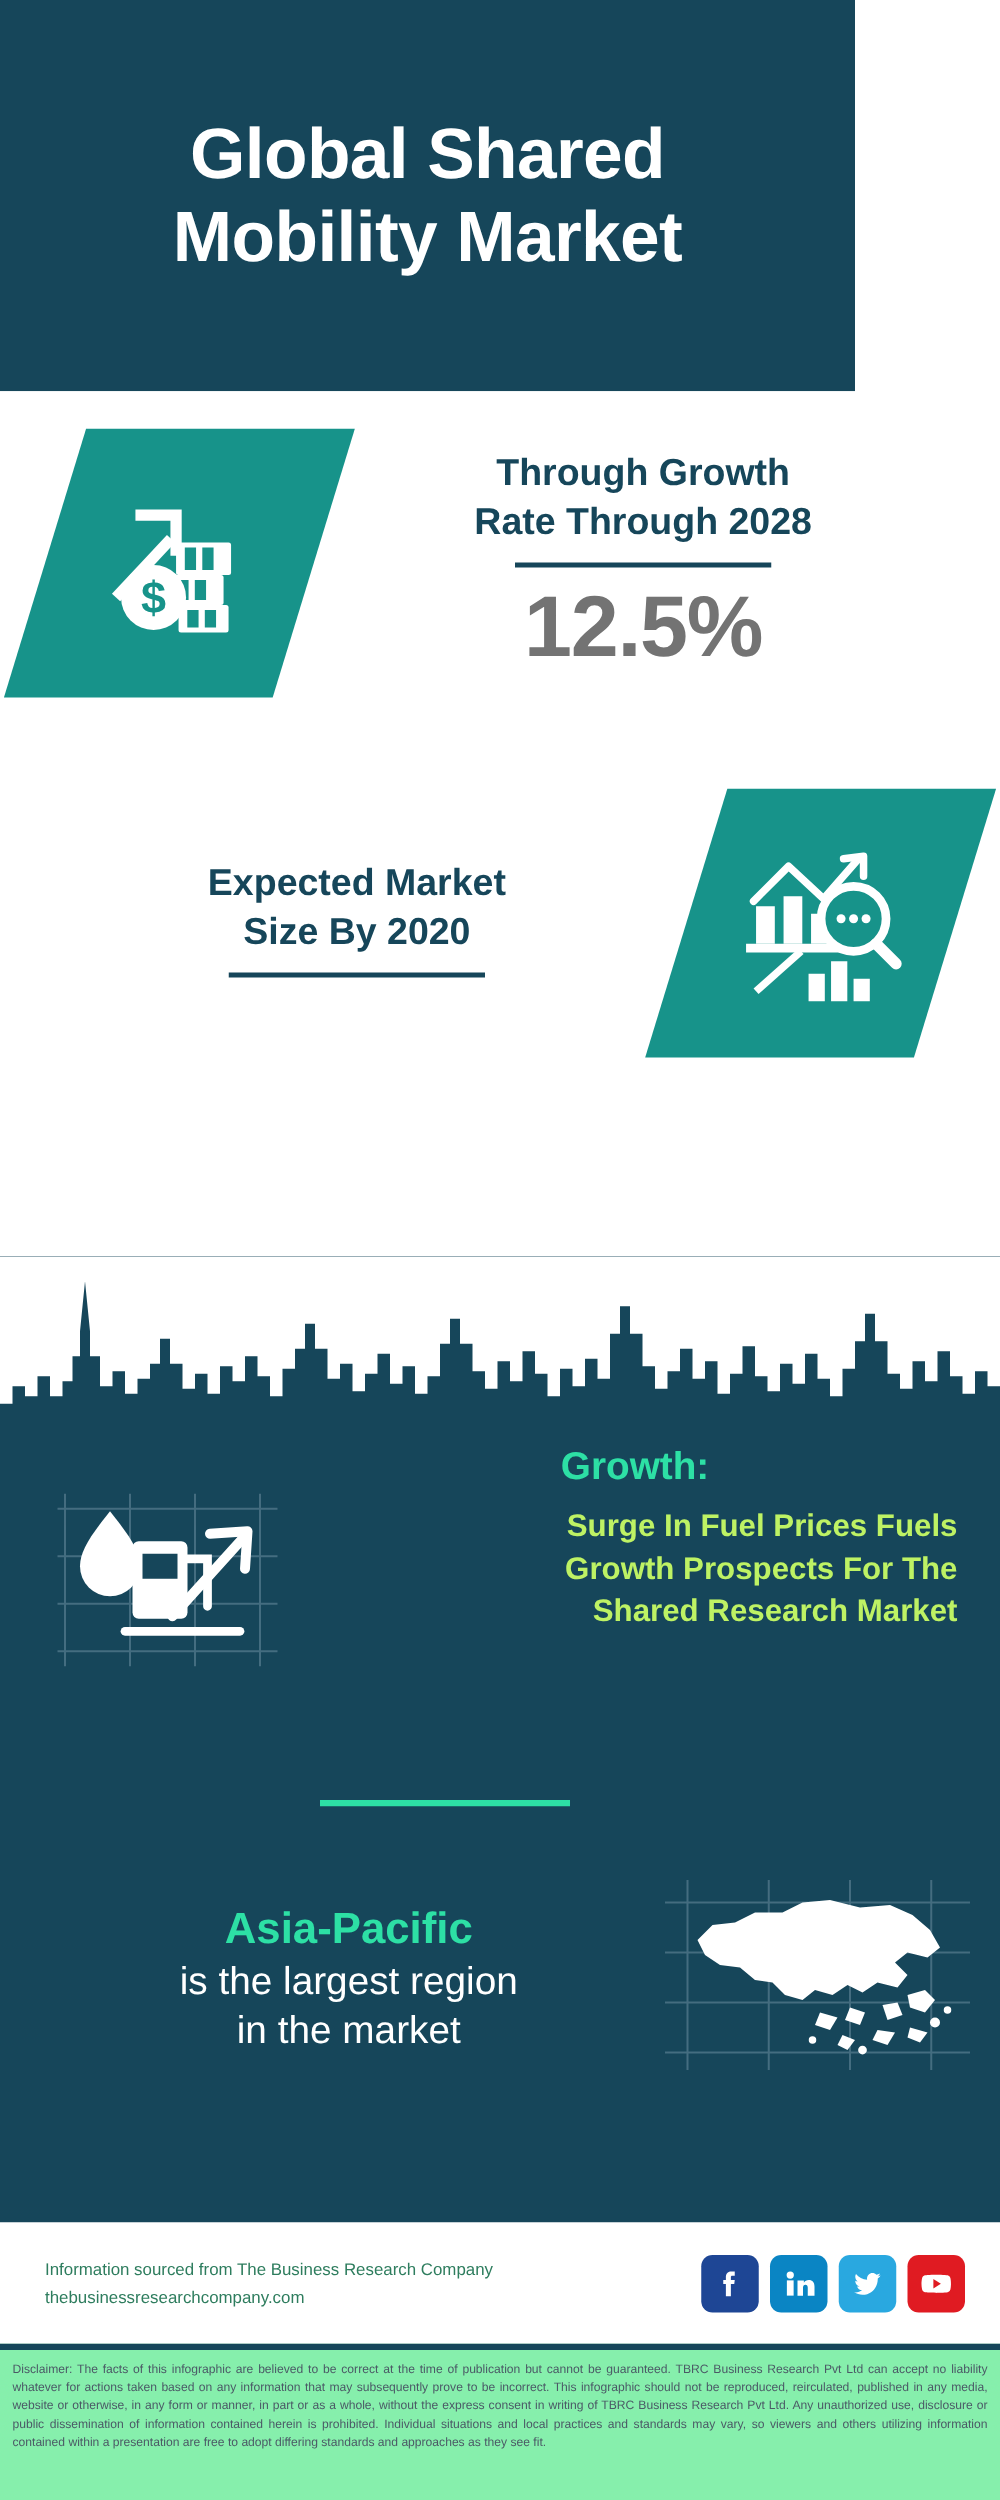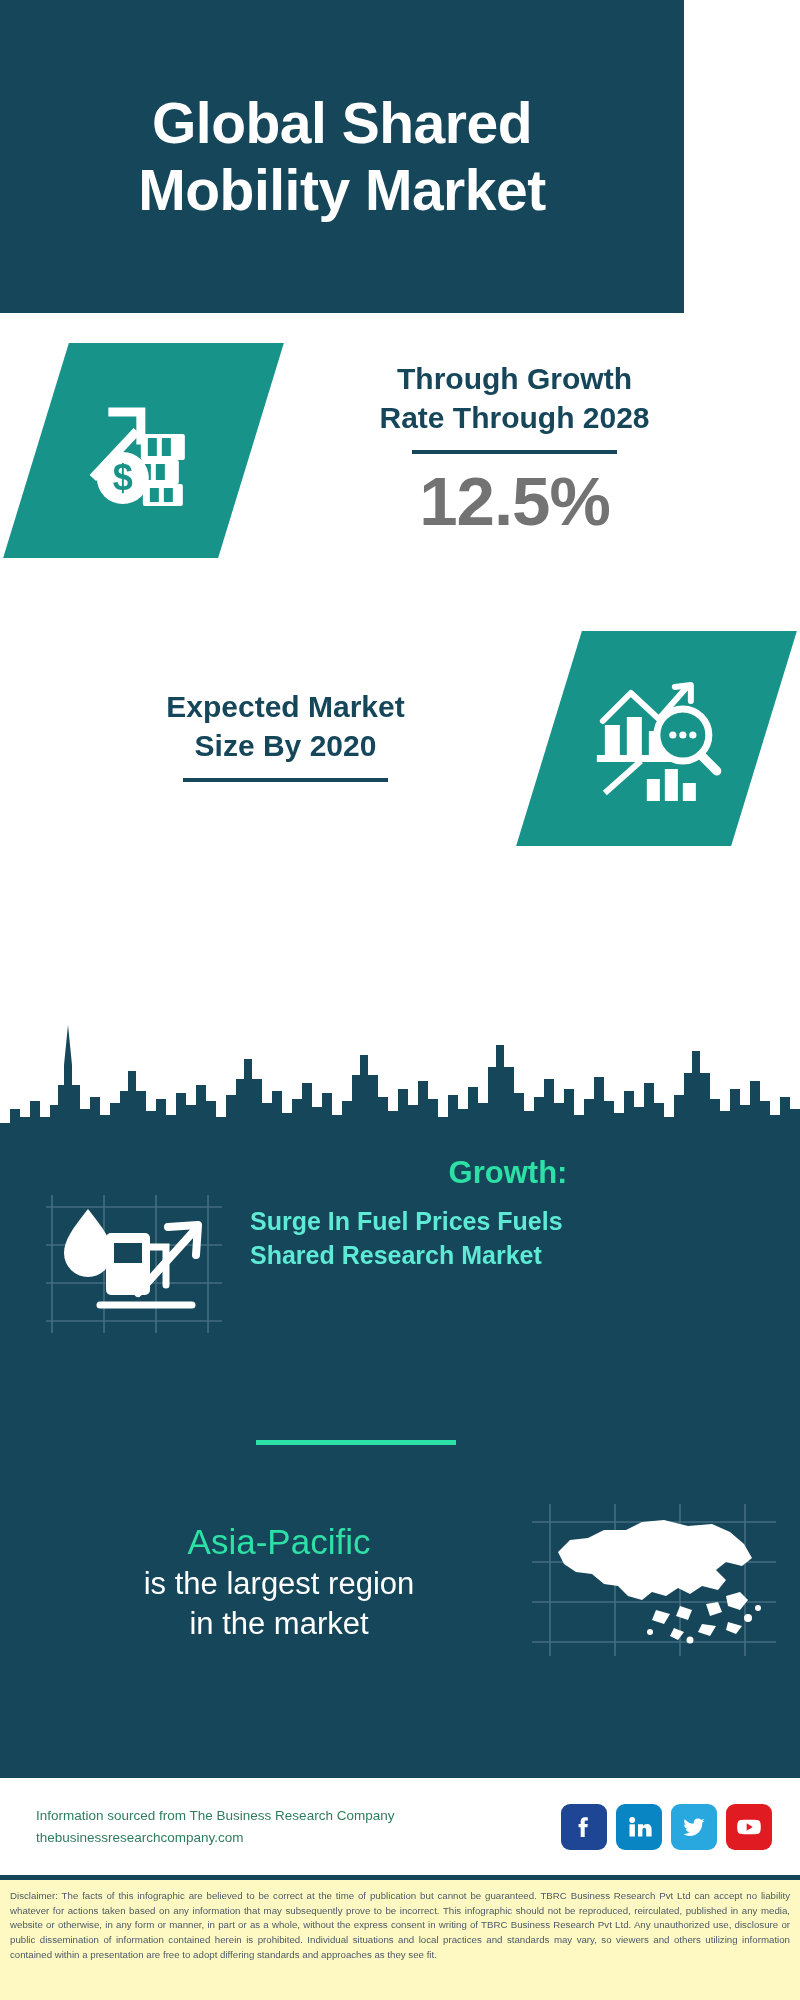--- a/index.html
+++ b/index.html
@@ -87,39 +87,39 @@
   }
   .driver-icon-wrap { width:250px; flex:0 0 auto; padding-left:42px; padding-top:18px; }
   .driver-text { flex:1 1 auto; padding-right:34px; }
   .driver-heading {
     color:#2de0a5;
     font-size:31px; font-weight:bold;
     text-align:center;
     margin-bottom:14px;
   }
   .driver-body {
-    color:#5eead4;
+    color:#bef264;
     font-size:25px; font-weight:bold;
     line-height:1.35;
-    text-align:left;
+    text-align:right;
   }
 
   .mid-divider {
     position:absolute; left:256px; top:435px;
     width:200px; height:5px; background:#2de0a5;
   }
 
   .region-block {
     position:absolute; left:0; top:495px; width:800px;
     display:flex; align-items:center;
   }
   .region-text { flex:1 1 auto; text-align:center; padding-left:28px; }
   .region-name {
     color:#2de0a5;
-    font-size:35px; font-weight:normal;
+    font-size:35px; font-weight:bold;
     line-height:1.25;
   }
   .region-sub {
     color:#ffffff;
     font-size:31px; font-weight:normal;
     line-height:1.28;
   }
   .region-map-wrap { width:270px; flex:0 0 auto; padding-right:22px; }
 
   
@@ -140,21 +140,21 @@
     display:flex; align-items:center; justify-content:center;
   }
   .s-fb { background:#1e4695; }
   .s-li { background:#0a85c4; }
   .s-tw { background:#29a8e0; }
   .s-yt { background:#e01b22; }
 
   
   .disclaimer {
     position:absolute; left:0; top:1875px; width:800px; height:125px;
-    background:#fef9c3;
+    background:#86efac;
     border-top:5px solid #16465a;
     padding:9px 10px 0 10px;
   }
   .disclaimer p {
     color:#4b5a66;
     font-size:9.7px;
     line-height:1.52;
     text-align:justify;
   }
 </style>
@@ -281,20 +281,21 @@
         </g>
         <g stroke="#ffffff" stroke-width="8" fill="none" stroke-linecap="round" stroke-linejoin="round">
           <path d="M96 120 L152 58"></path>
           <path d="M126 54 L156 52 L154 82"></path>
         </g>
       </svg>
     </div>
     <div class="driver-text">
       <div class="driver-heading">Growth:</div>
       <div class="driver-body">Surge In Fuel Prices Fuels</div>
+      <div class="driver-body">Growth Prospects For The</div>
       <div class="driver-body">Shared Research Market</div>
     </div>
   </div>
 
   <div class="mid-divider"></div>
 
   <div class="region-block">
     <div class="region-text">
       <div class="region-name">Asia-Pacific</div>
       <div class="region-sub">is the largest region</div>

